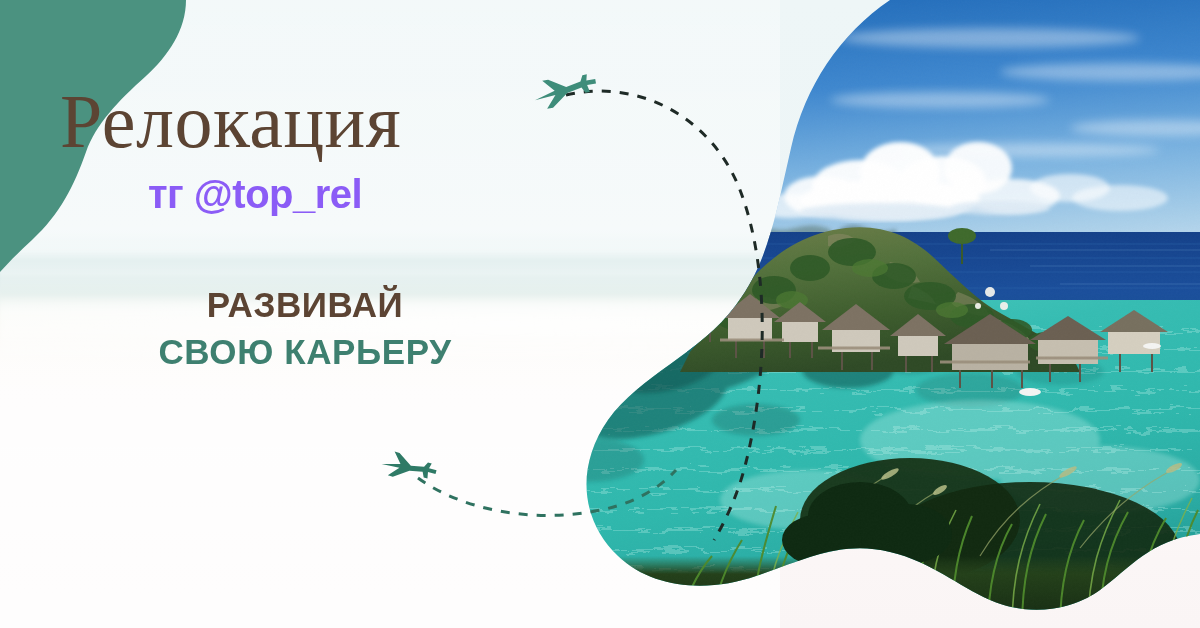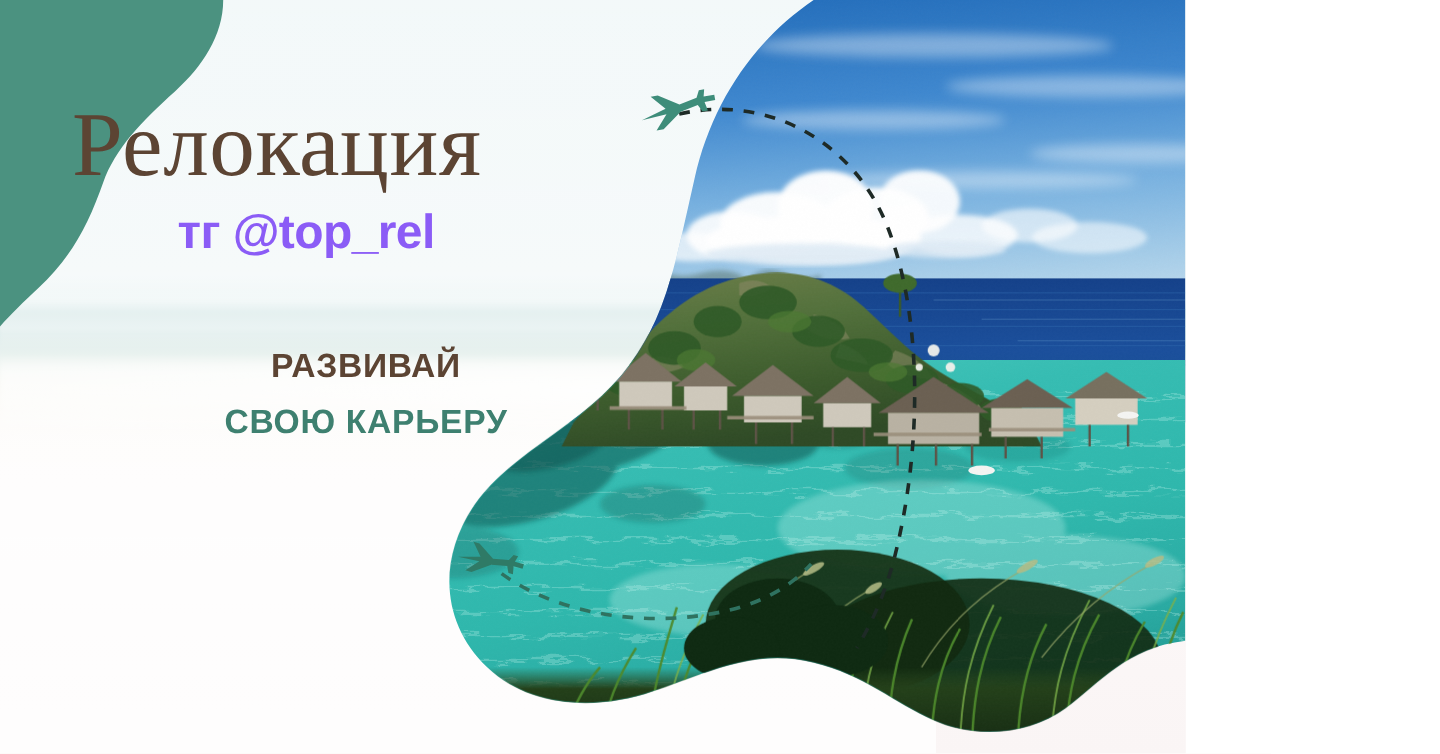--- a/index.html
+++ b/index.html
@@ -3,21 +3,21 @@
 <meta charset="utf-8">
 <title>Релокация</title>
 <style>
   html,body{margin:0;padding:0;}
   body{
     width:1200px;height:628px;overflow:hidden;
     font-family:"Liberation Sans", sans-serif;
     background:#ffffff;
   }
   #banner{
-    position:relative;width:988px;height:628px;overflow:hidden;
+    position:relative;width:1200px;height:628px;overflow:hidden;
     background:#fbf6f5;
   }
 
   
   .bg-beach{
     position:absolute;left:0;top:0;width:1200px;height:628px;
     background:
       linear-gradient(to bottom,
         #eef6f7 0px,
         #edf5f6 230px,
@@ -79,21 +79,21 @@
   .handle{
     position:absolute;left:148px;top:174px;
     font-family:"Liberation Sans", sans-serif;
     font-weight:bold;font-size:40px;line-height:1;
     color:#8b5cf6;white-space:nowrap;letter-spacing:-.5px;
   }
   .slogan{
     position:absolute;left:0;top:281px;width:610px;
     text-align:center;
     font-family:"Liberation Sans", sans-serif;
-    font-weight:bold;font-size:28px;line-height:47px;
+    font-weight:bold;font-size:35px;line-height:47px;
     letter-spacing:.6px;white-space:nowrap;
   }
   .slogan .l1{color:#5c4433;}
   .slogan .l2{color:#3e8070;}
   .slogan .l3{color:#5c4433;}
   .slogan div{display:block;}
 </style>
 </head>
 <body>
 

